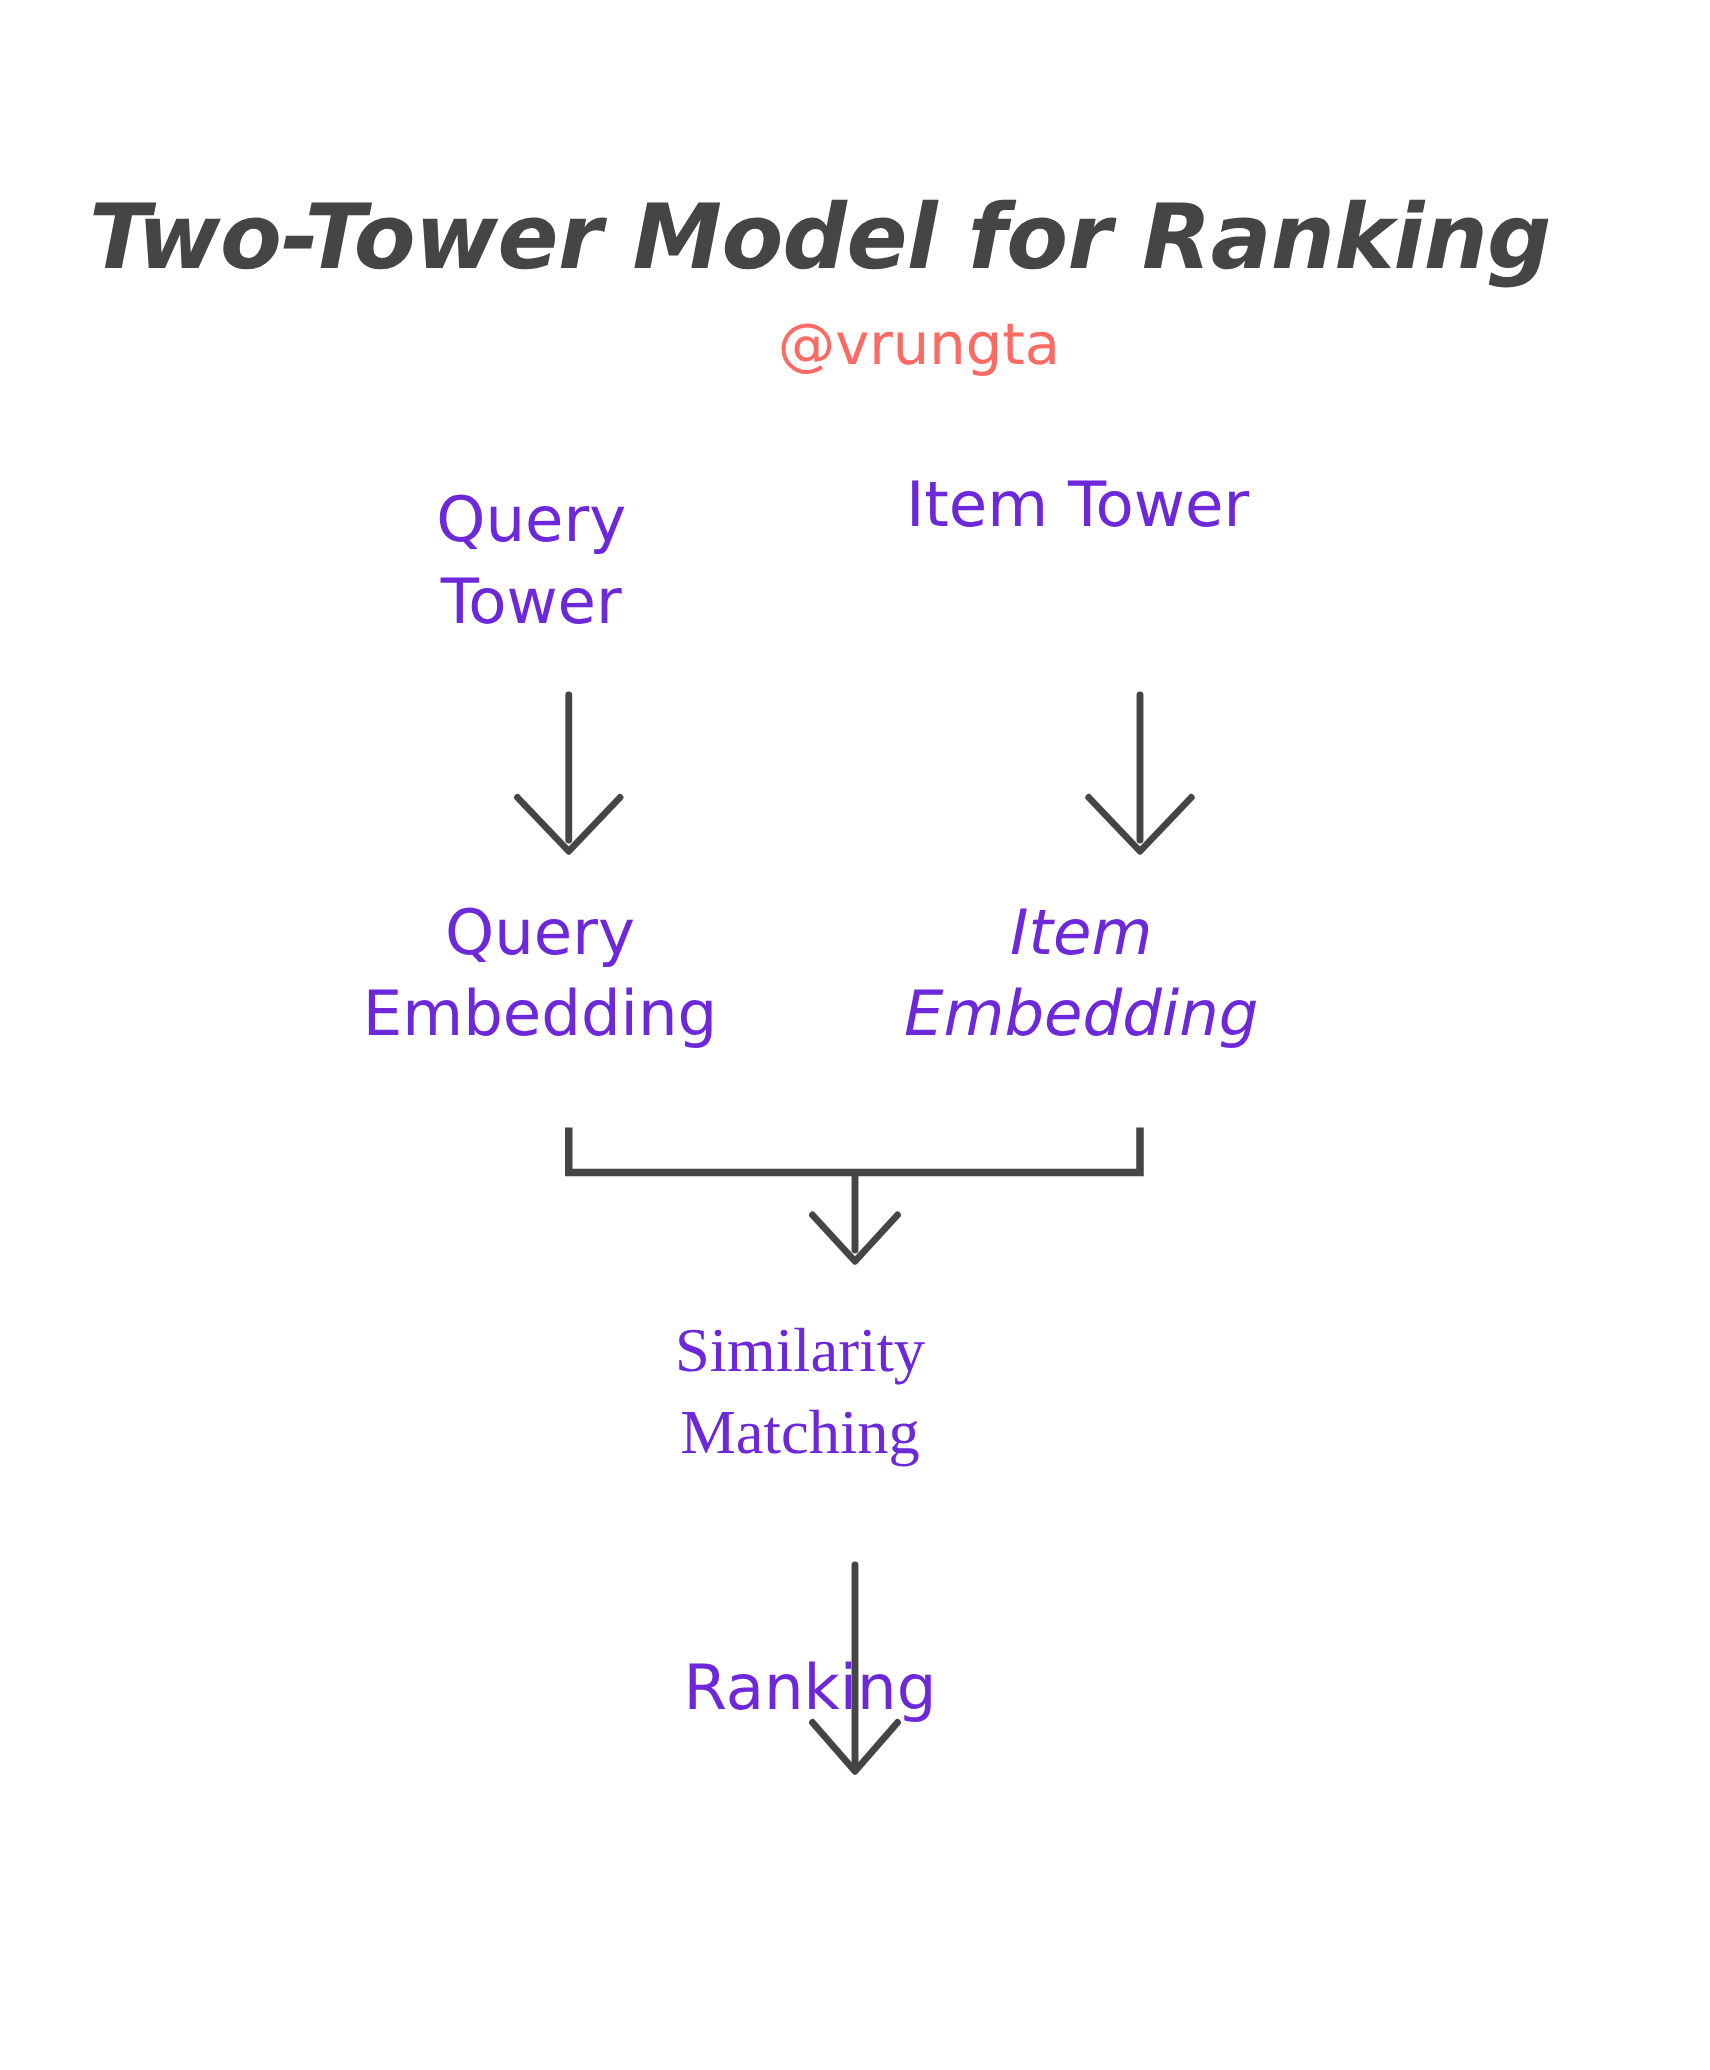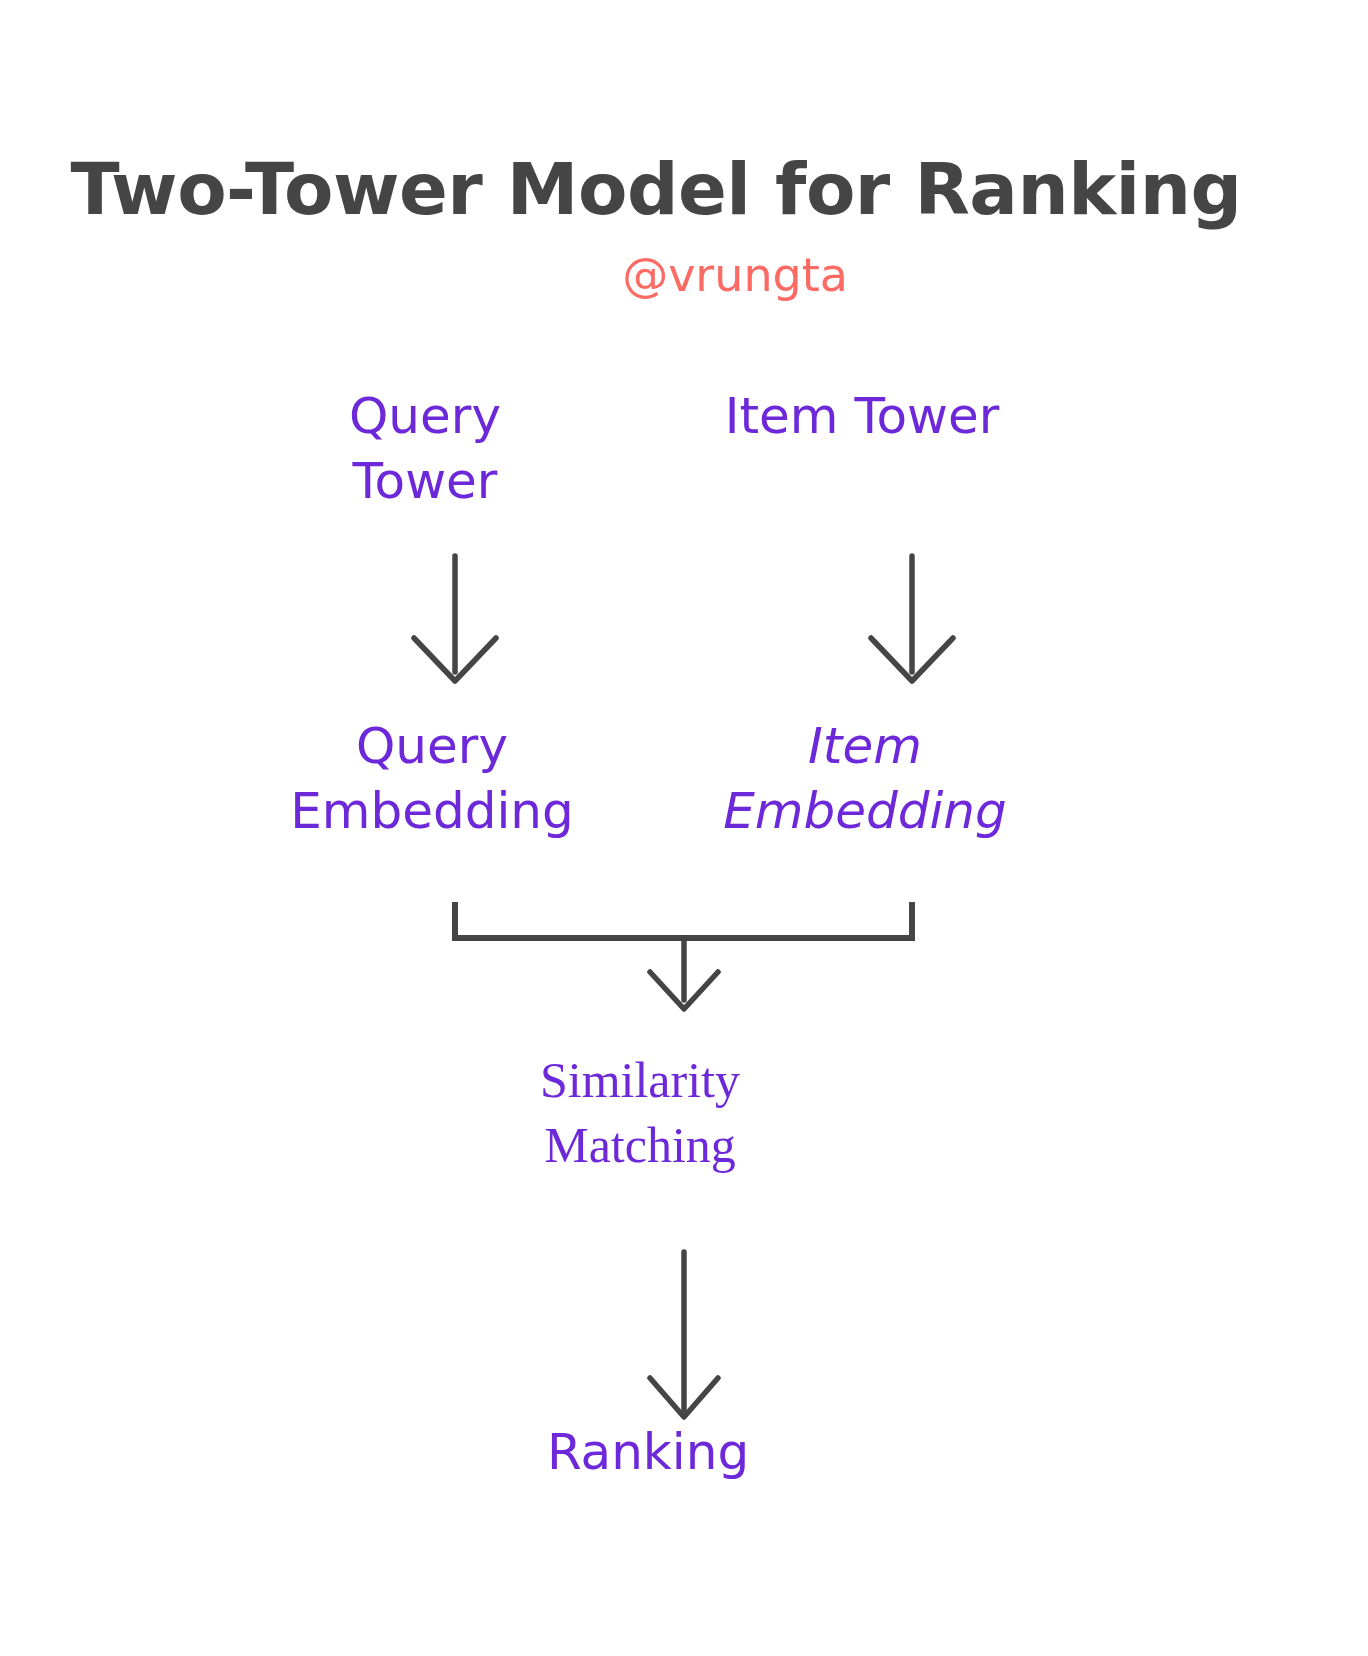--- a/index.html
+++ b/index.html
@@ -31,20 +31,21 @@
     top: 152px;
     width: 1312px;
     text-align: center;
     font-family: "DejaVu Sans", sans-serif;
     font-weight: 700;
     font-size: 72px;
     letter-spacing: -0.5px;
     color: #454545;
     line-height: 1.05;
     white-space: nowrap;
+    font-style: italic;
   }
 
   .handle {
     position: absolute;
     left: 0;
     top: 250px;
     width: 1106px;
     padding-right: 258px;
     box-sizing: border-box;
     text-align: right;
@@ -127,24 +128,24 @@
 
 </svg>
 
 <div class="title">Two-Tower Model for Ranking</div>
 
 <div class="handle">@vrungta</div>
 
 <div class="node" style="left:425px; top:384px; width:300px;">Query
 Tower</div>
 
-<div class="node" style="left:862px; top:384px; width:400px;">Item Tower</div>
+<div class="node" style="left:862px; top:372px; width:400px;">Item Tower</div>
 
 <div class="node" style="left:432px; top:714px; width:460px;">Query
 Embedding</div>
 
 <div class="node" style="left:865px; top:714px; width:440px;font-style:italic;">Item
 Embedding</div>
 
 <div class="node" style="left:640px; top:1048px; width:460px;font-family:Liberation Serif, serif;">Similarity
 Matching</div>
 
-<div class="node" style="left:648px; top:1420px; width:400px;">Ranking</div>
+<div class="node" style="left:648px; top:1318px; width:400px;">Ranking</div>
 
 </body></html>

